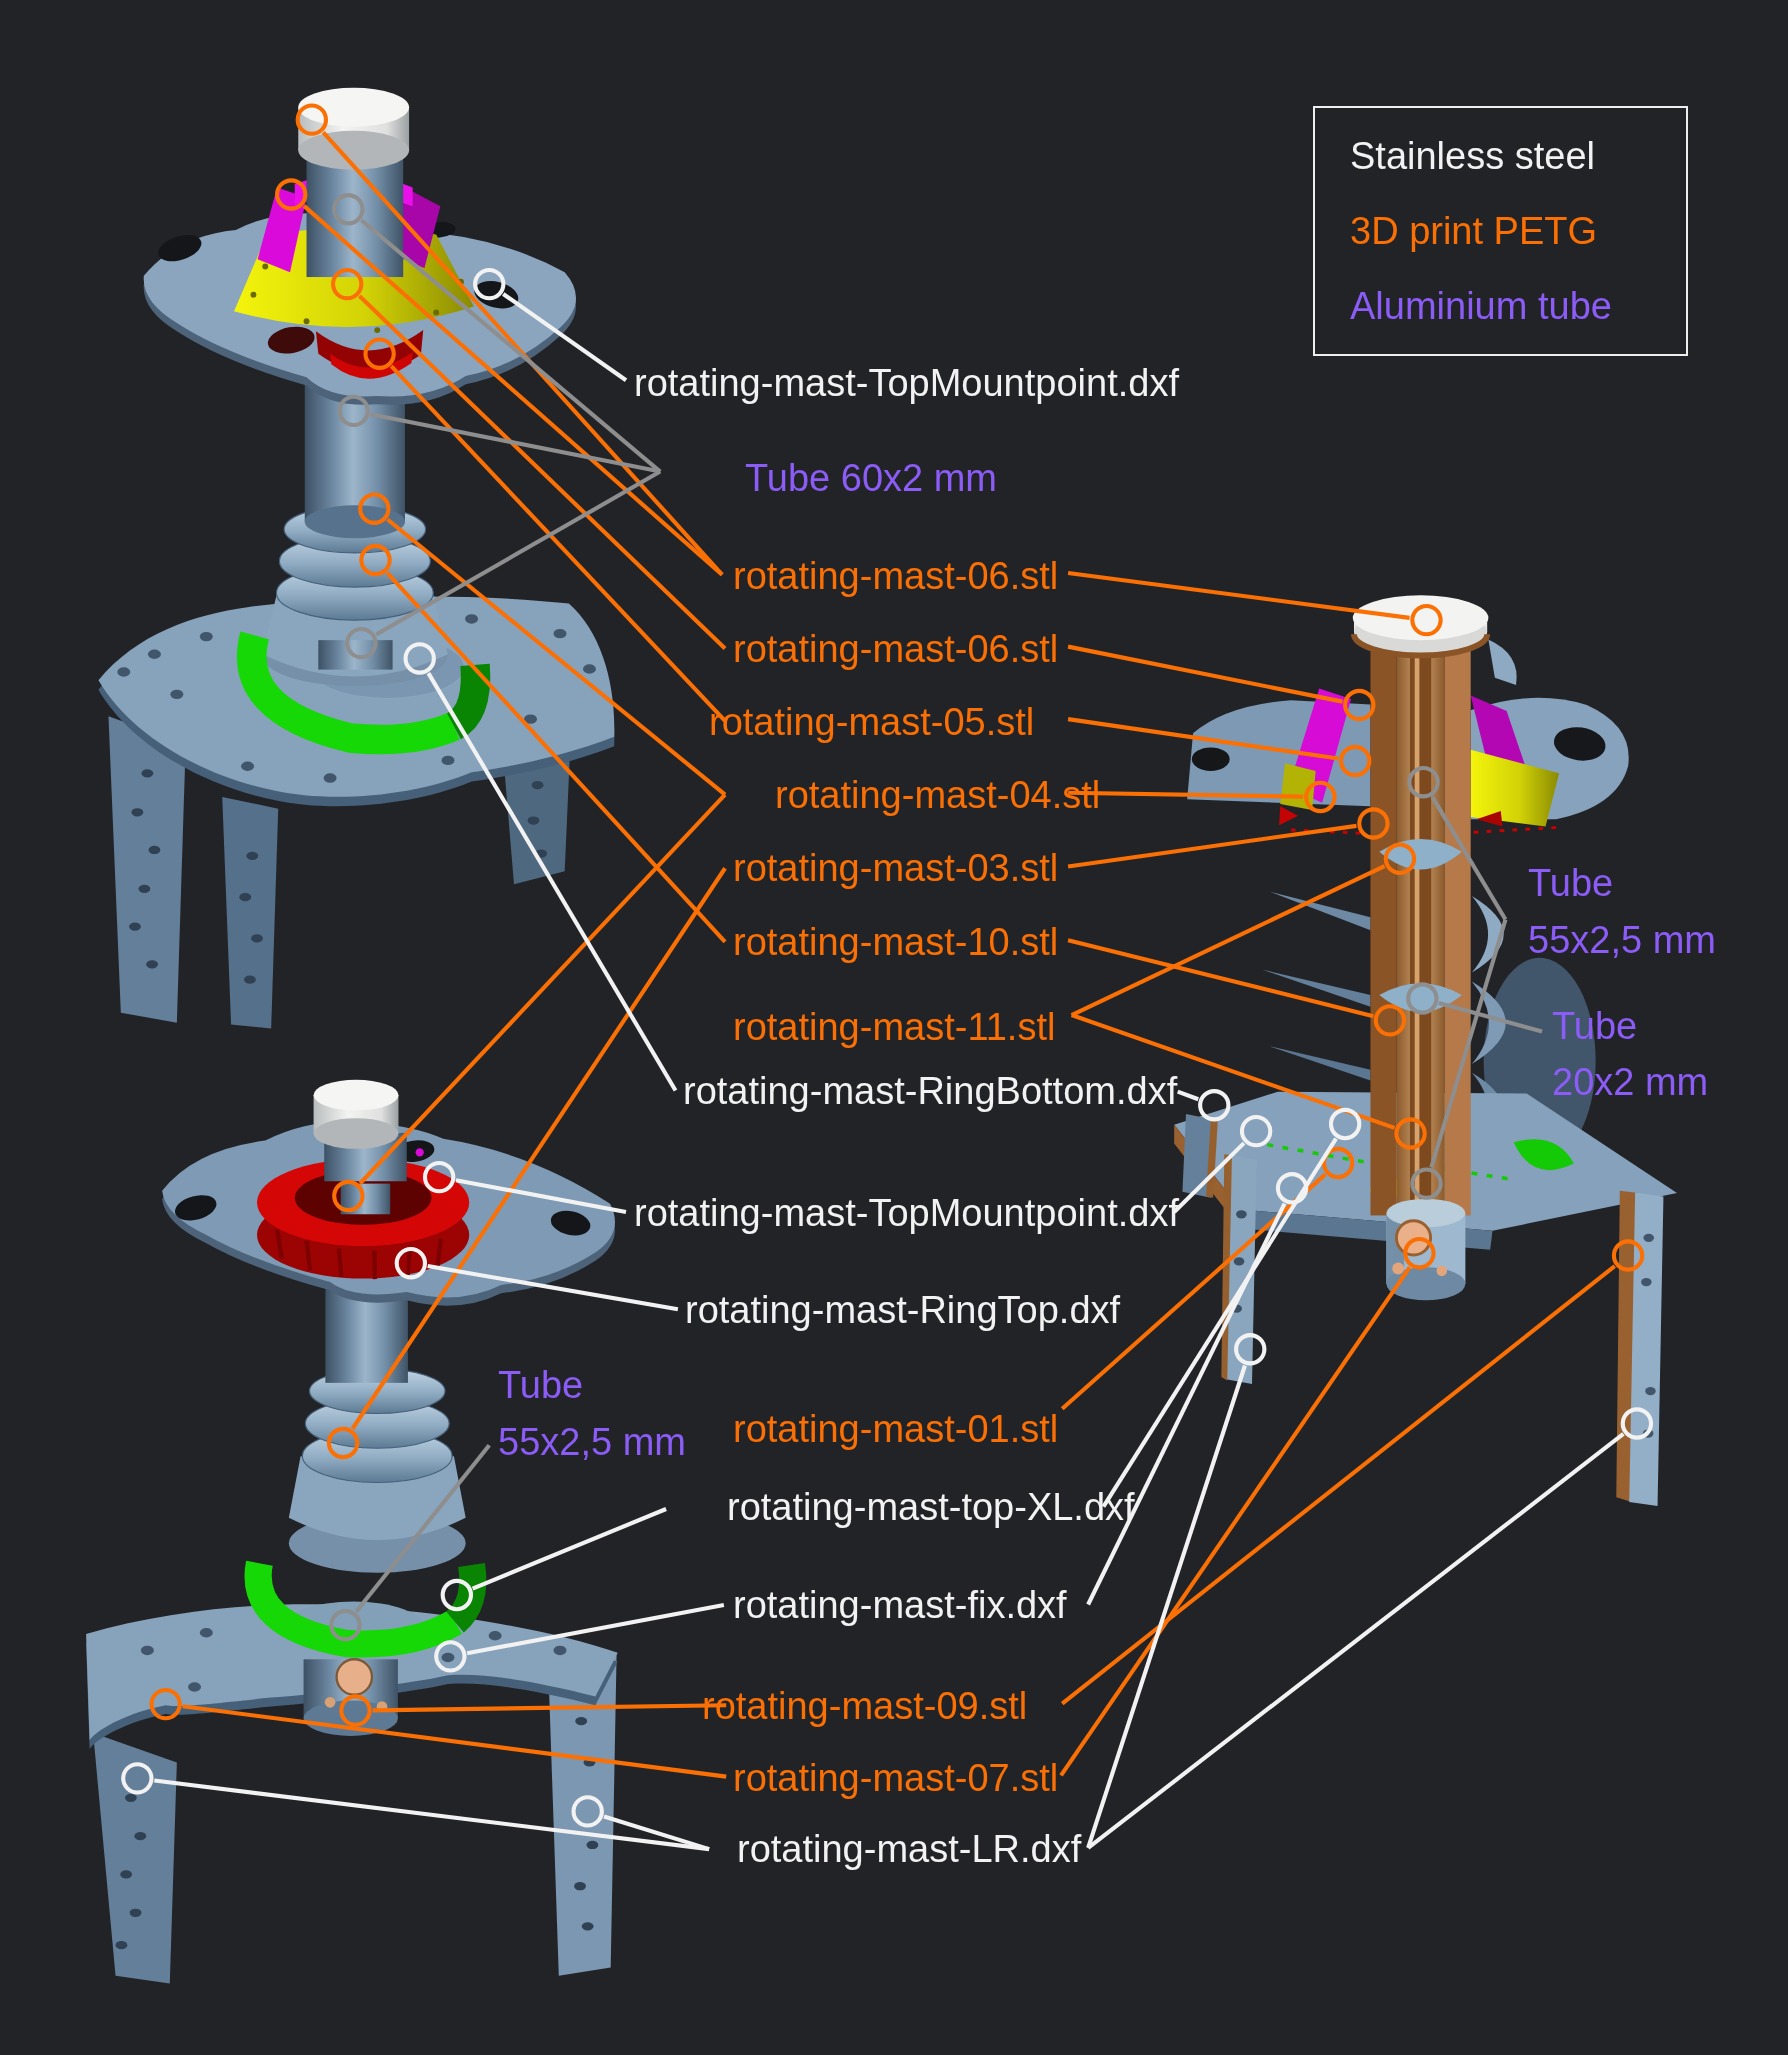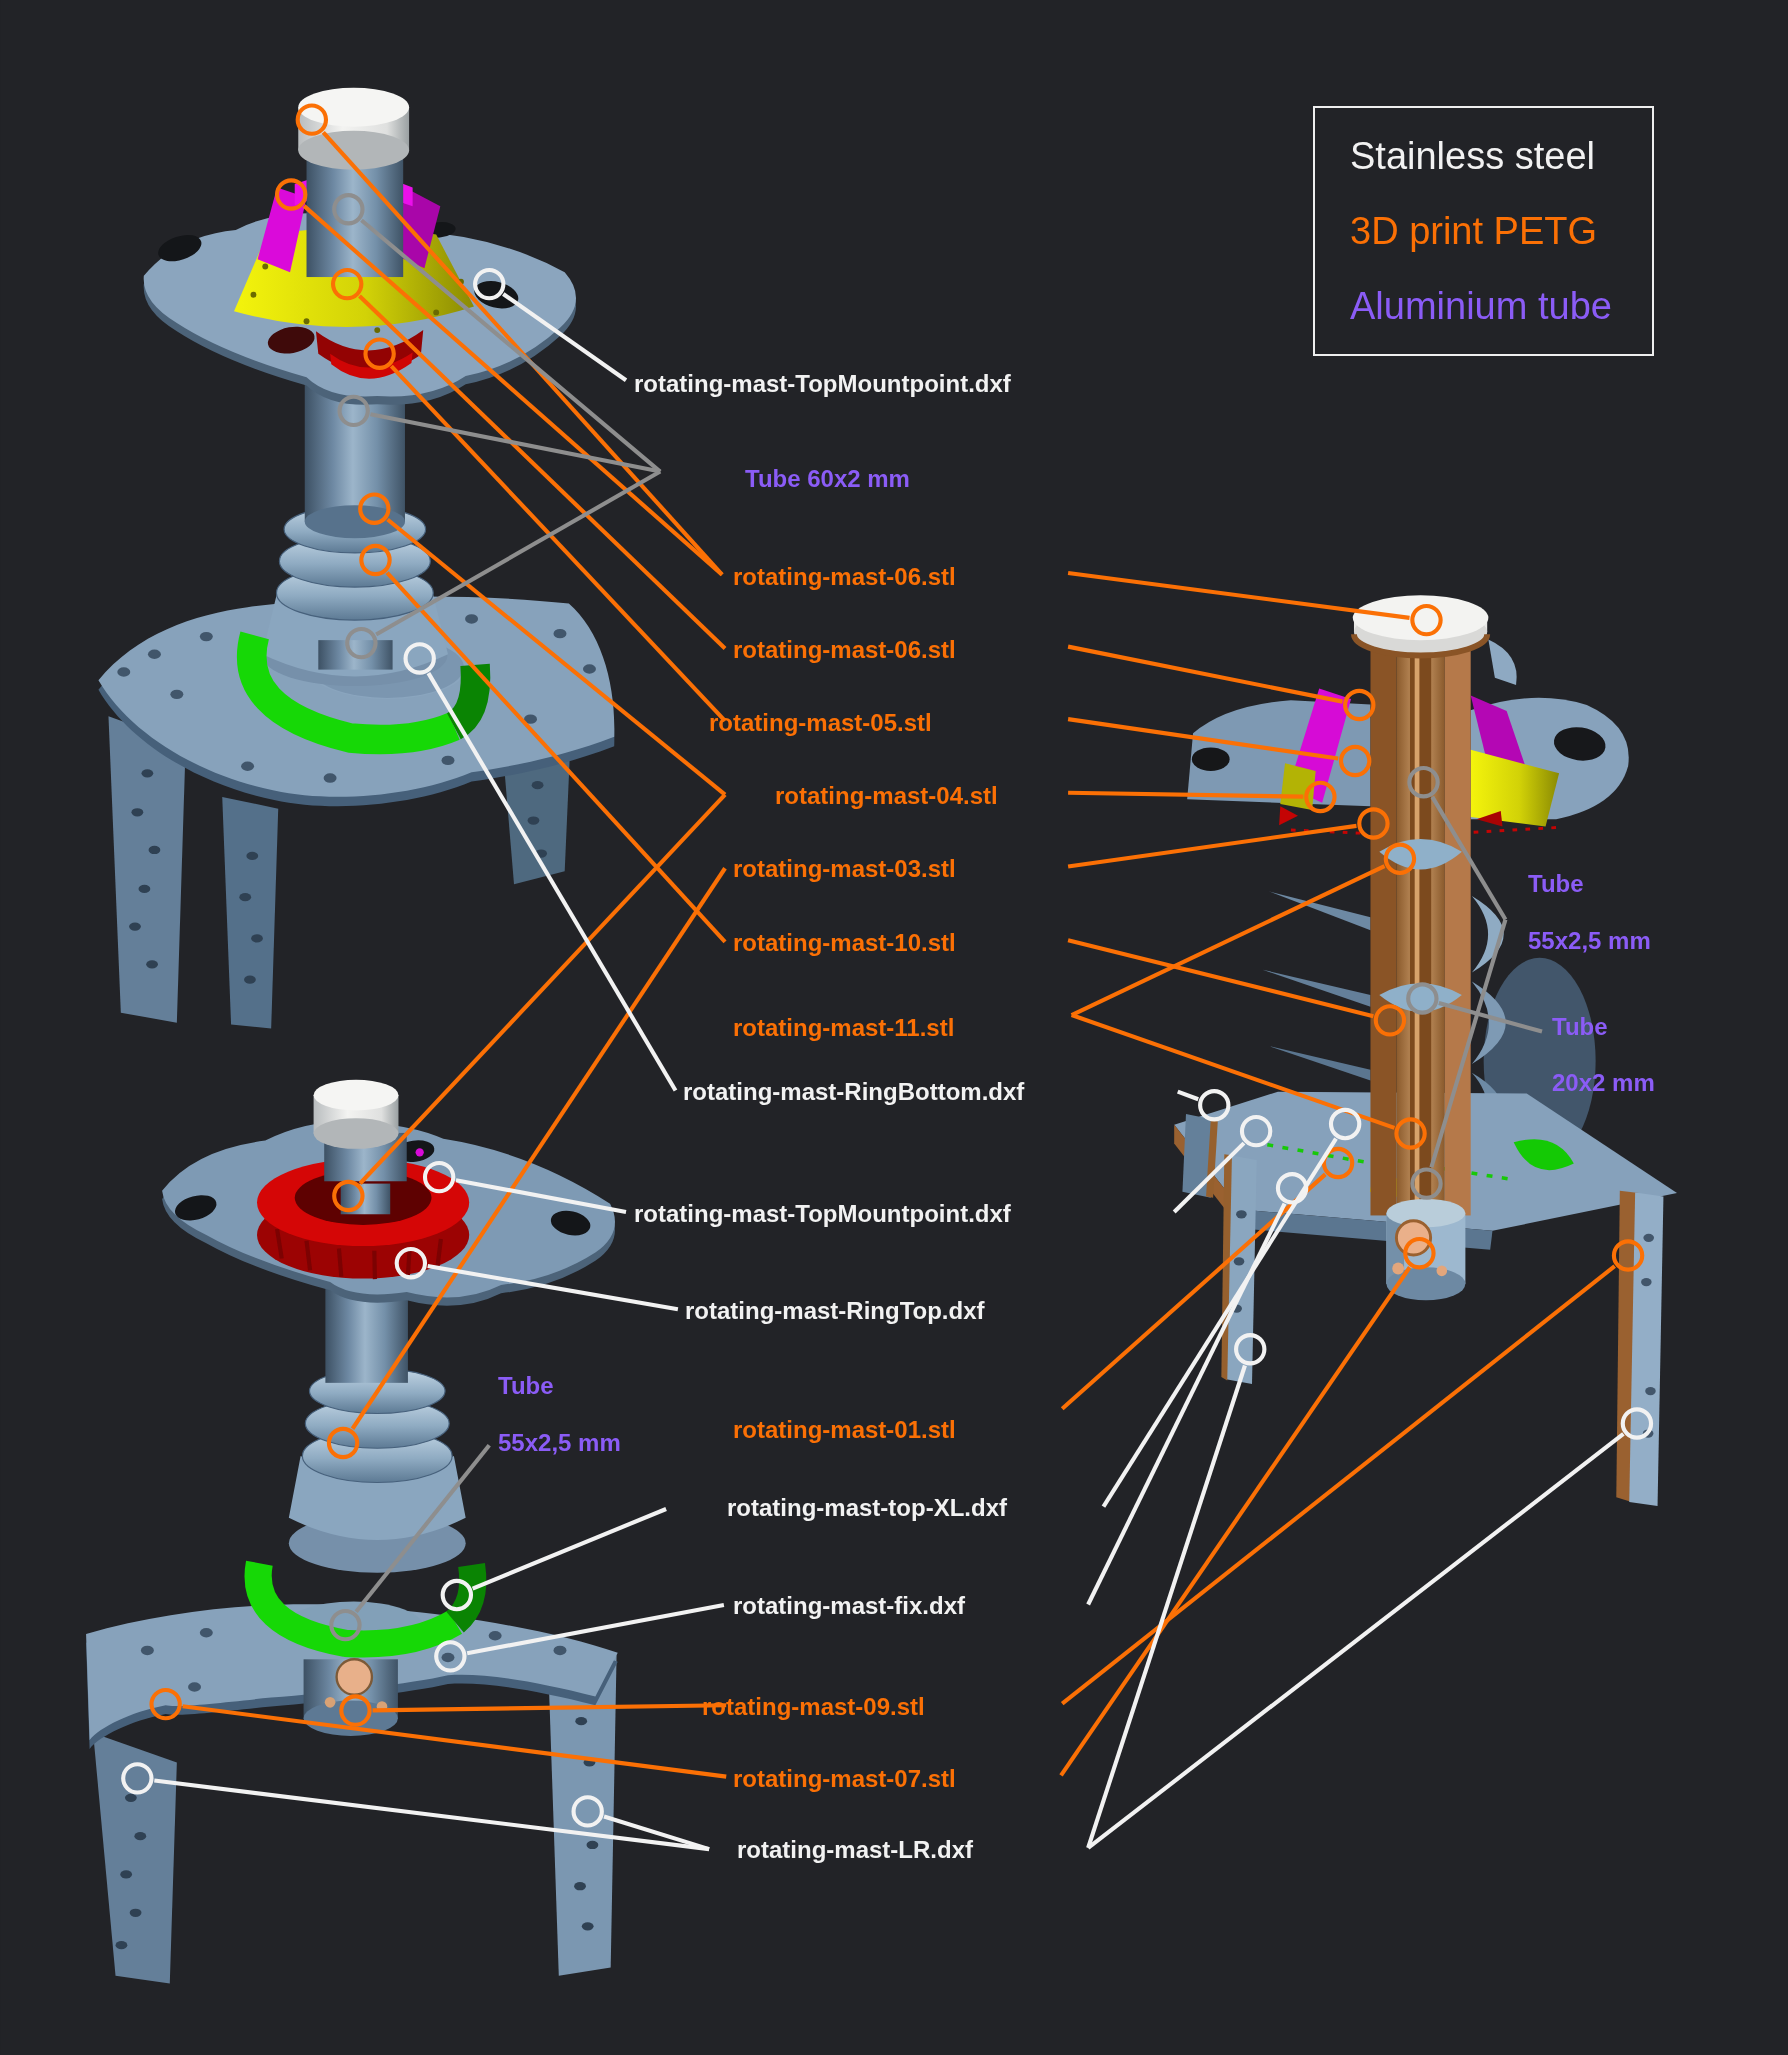--- a/index.html
+++ b/index.html
@@ -1,24 +1,24 @@
 <!DOCTYPE html>
 <html style="font-size:9.4px"><head>
 <meta charset="utf-8">
 <style>
   html,body{margin:0;padding:0;background:#222327;}
   body{width:1789px;height:2056px;position:relative;overflow:hidden;
        font-family:"Liberation Sans",sans-serif;}
   #scene{position:absolute;left:0;top:0;}
   .plabel{position:absolute;transform:translateY(-52%);white-space:nowrap;
-          font-size:24px;line-height:1;letter-spacing:0;font-weight:bold;}
+          font-size:38px;line-height:1;letter-spacing:0;}
   .c-white{color:#f2f2f2;}
   .c-orange{color:#fb7005;}
   .c-gray{color:#8b5cf6;}
-  .legend{position:absolute;left:1313px;top:106px;width:341px;height:250px;
+  .legend{position:absolute;left:1313px;top:106px;width:375px;height:250px;
           border:2.4px solid #eeeeee;box-sizing:border-box;
           display:flex;flex-direction:column;justify-content:center;
           padding-left:35px;gap:37px;}
   .legend-item{font-size:38px;line-height:1;}
 </style>
 </head>
 <body>
 
 <svg id="scene" width="1789" height="2056" viewBox="0 0 3035 3488">
   <defs>

